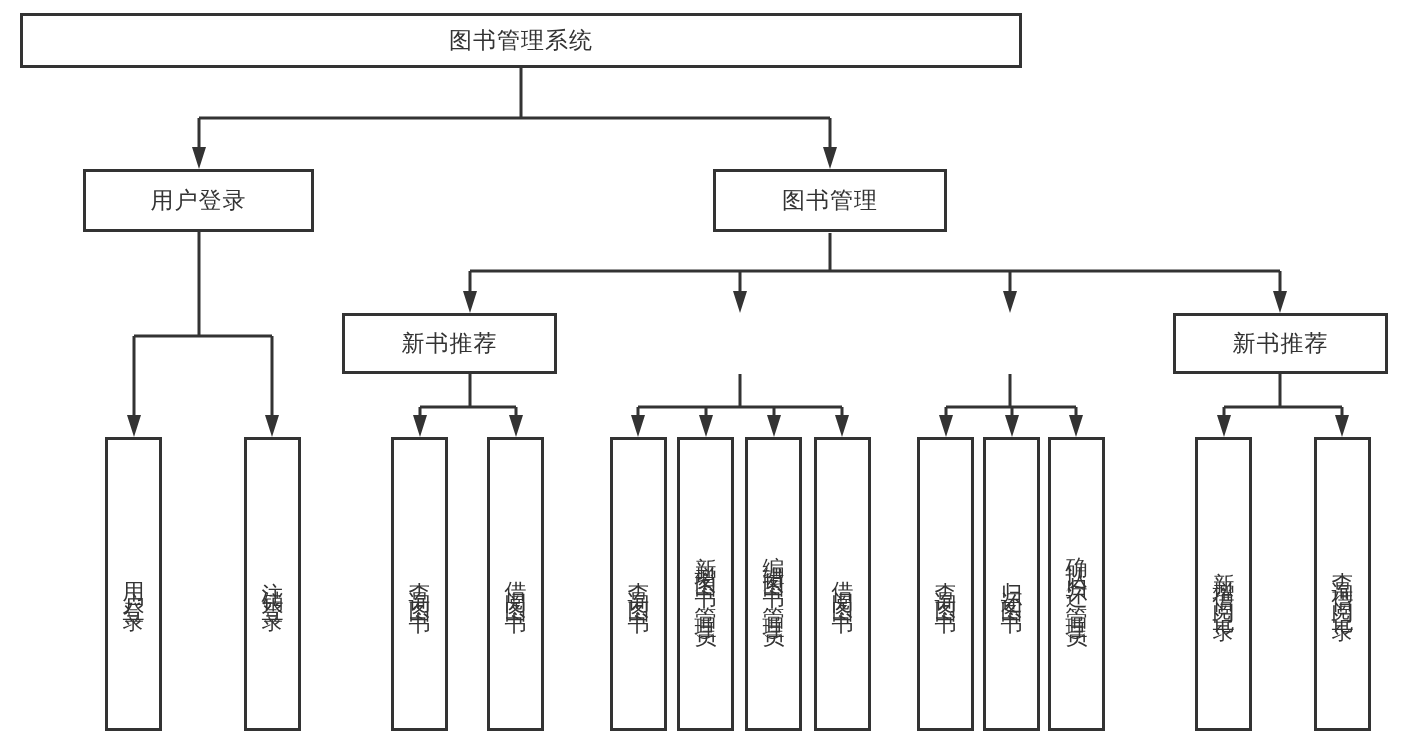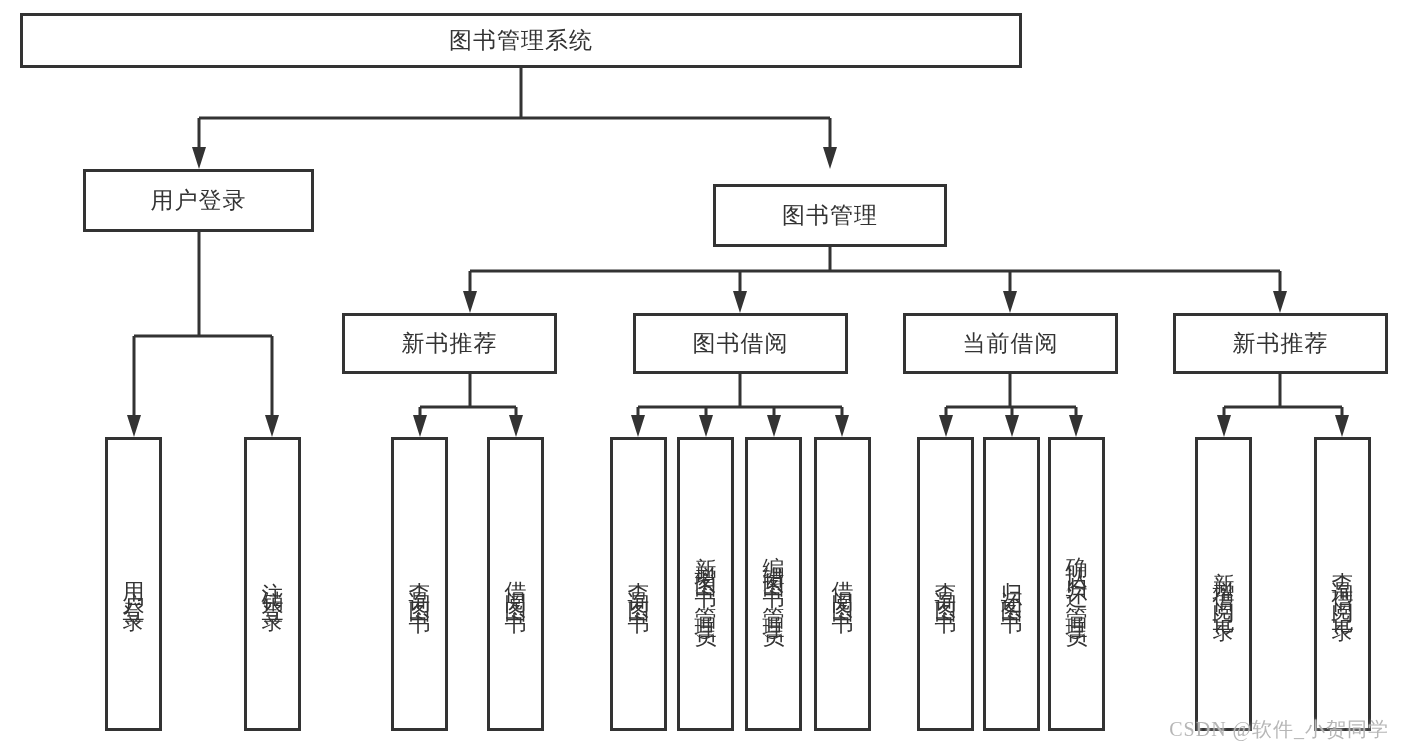--- a/index.html
+++ b/index.html
@@ -1,18 +1,18 @@
 <!DOCTYPE html>
 <html><head>
 <meta charset="utf-8">
 <style>
   html,body{margin:0;padding:0;background:#ffffff;}
   .canvas{
     position:relative;width:1405px;height:747px;background:#ffffff;overflow:hidden;
-    font-family:Liberation Serif, serif;color:#333333;
+    font-family:Liberation Sans, sans-serif;color:#333333;
   }
   .node{
     position:absolute;background:#ffffff;border:3px solid #333333;box-sizing:border-box;
     display:flex;align-items:center;justify-content:center;z-index:2;
   }
   .hbox{font-size:23px;letter-spacing:1px;white-space:nowrap;}
   .vbox{top:437px;width:57px;height:294px;}
   .vtext{
     writing-mode:vertical-rl;text-orientation:mixed;
     font-size:22px;line-height:1;letter-spacing:10px;white-space:nowrap;color:#333333;
@@ -48,25 +48,23 @@
              M631 415 L645 415 L638 437 Z M699 415 L713 415 L706 437 Z
              M767 415 L781 415 L774 437 Z M835 415 L849 415 L842 437 Z
              M939 415 L953 415 L946 437 Z M1005 415 L1019 415 L1012 437 Z
              M1069 415 L1083 415 L1076 437 Z
              M1217 415 L1231 415 L1224 437 Z M1335 415 L1349 415 L1342 437 Z" fill="#333333" stroke="none"></path>
   </svg>
 
   <div class="node hbox" style="left:20px;top:13px;width:1002px;height:55px">图书管理系统</div>
 
   <div class="node hbox" style="left:83px;top:169px;width:231px;height:63px">用户登录</div>
-  <div class="node hbox" style="left:713px;top:184px;width:234px;height:63px">图书管理</div>
+  <div class="node hbox" style="left:713px;top:169px;width:234px;height:63px">图书管理</div>
 
   <div class="node hbox" style="left:342px;top:313px;width:215px;height:61px">新书推荐</div>
-  <div class="node hbox" style="left:633px;top:313px;width:215px;height:61px">图书借阅</div>
-  <div class="node hbox" style="left:903px;top:313px;width:215px;height:61px">当前借阅</div>
   <div class="node hbox" style="left:1173px;top:313px;width:215px;height:61px">新书推荐</div>
 
   <div class="node vbox" style="left:105px">
     <span class="vtext">用户登录</span>
   </div>
   <div class="node vbox" style="left:244px">
     <span class="vtext">注销登录</span>
   </div>
 
   <div class="node vbox" style="left:391px">
@@ -99,15 +97,14 @@
     <span class="vtext">确认归还（管理员）</span>
   </div>
 
   <div class="node vbox" style="left:1195px">
     <span class="vtext">新增借阅记录</span>
   </div>
   <div class="node vbox" style="left:1314px">
     <span class="vtext">查询借阅记录</span>
   </div>
 
-  <div class="watermark">CSDN @软件_小贺同学</div>
 
 </div>
 
 </body></html>

